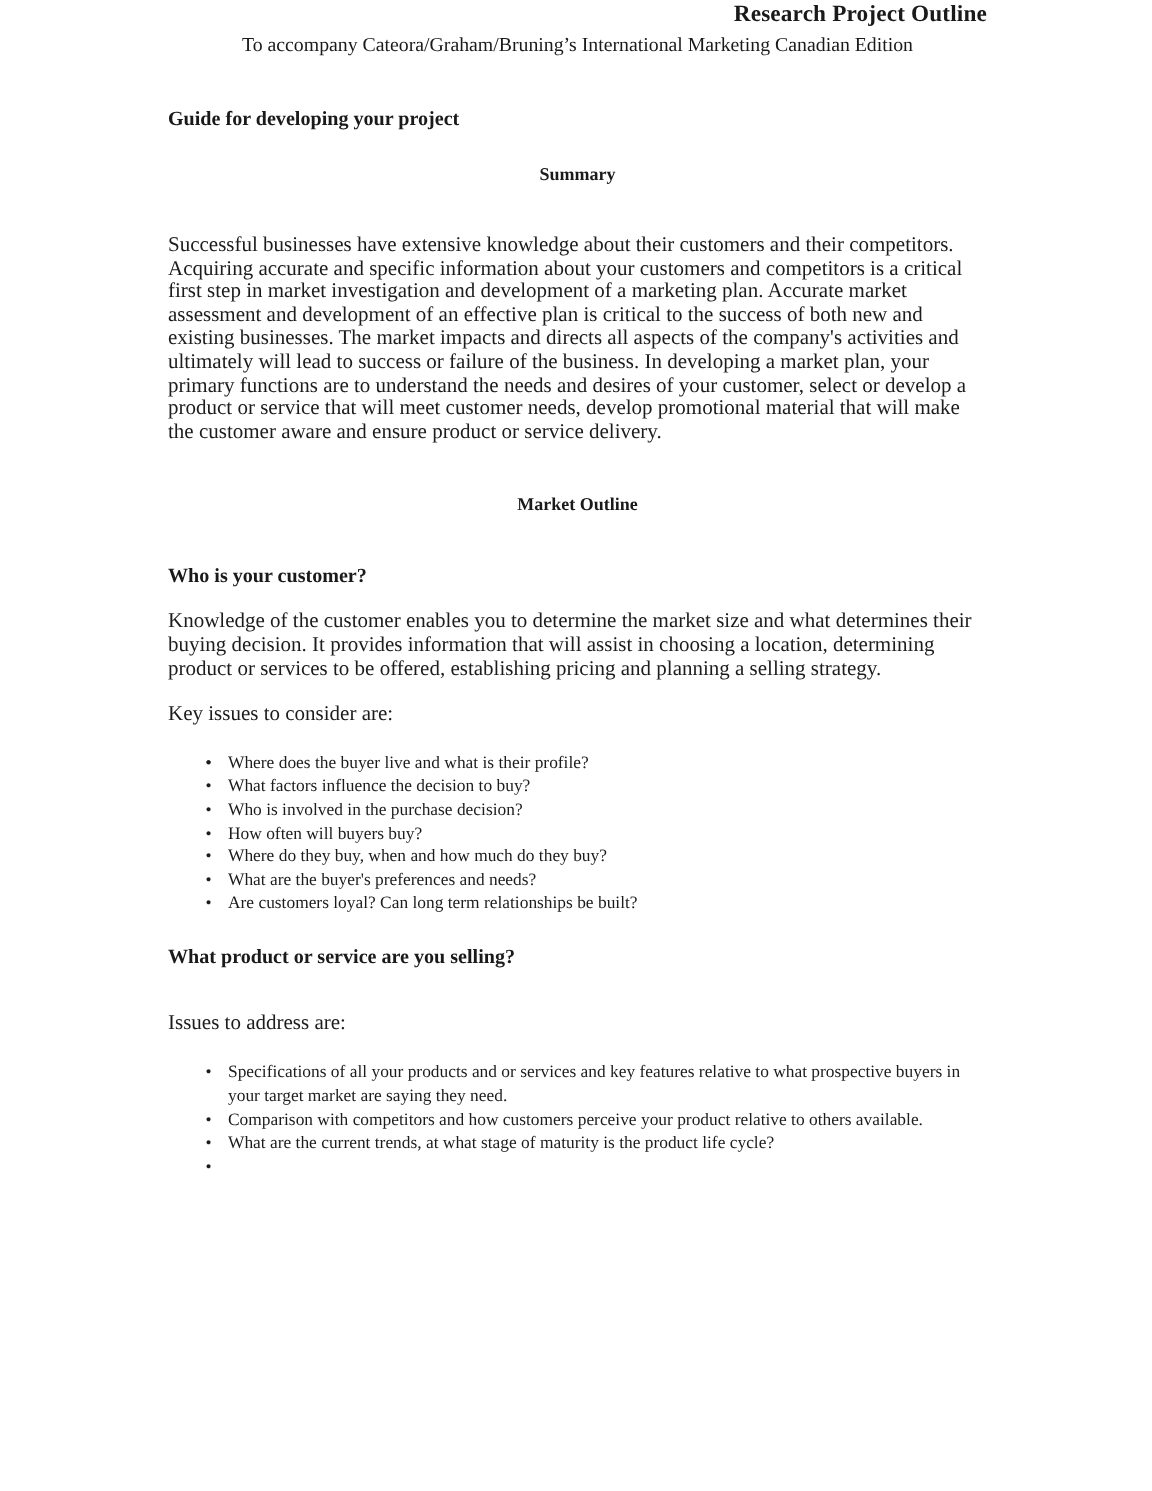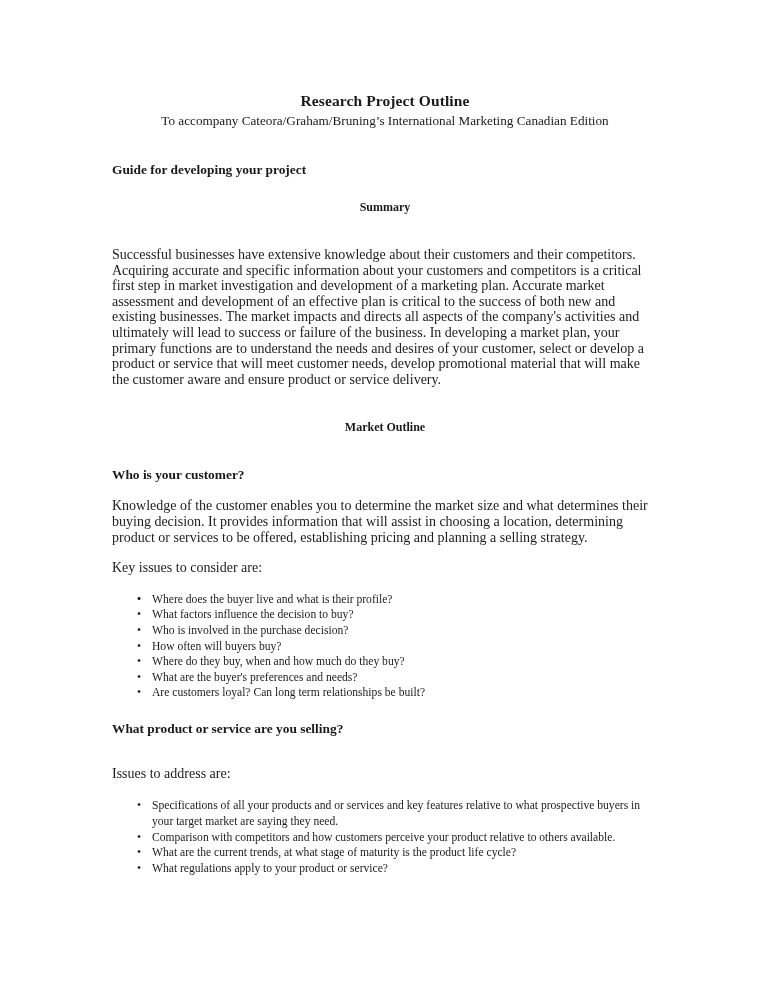--- a/index.html
+++ b/index.html
@@ -24,26 +24,25 @@
   }
   .content {
     position: absolute;
     left: 112px;
     top: 0;
     width: 546px;
   }
 
   
   .doc-title {
-    text-align: center;
+    text-align: right;
     font-size: 15.5px;
     font-weight: bold;
     line-height: 19px;
     margin: 0;
-    padding-top: 91px;
     letter-spacing: 0.1px;
   }
   .doc-subtitle {
     text-align: center;
     font-size: 13.2px;
     font-weight: normal;
     line-height: 18px;
     margin: 0;
     padding-top: 2px;
     white-space: nowrap;
@@ -174,17 +173,17 @@
     <div class="sp-j"></div>
 
     <p class="para">Issues to address are:</p>
 
     <div class="sp-k"></div>
 
     <ul class="bullets">
         <li><span class="bullet-mark">•</span><span>Specifications of all your products and or services and key features relative to what prospective buyers in your target market are saying they need.</span></li>
         <li><span class="bullet-mark">•</span><span>Comparison with competitors and how customers perceive your product relative to others available.</span></li>
         <li><span class="bullet-mark">•</span><span>What are the current trends, at what stage of maturity is the product life cycle?</span></li>
-        <li><span class="bullet-mark">•</span><span>What regulations apply to your product or service?</span></li>
+        <li><span class="bullet-mark">•</span></li>
       </ul>
 
   </div>
 </div>
 
 </body></html>

